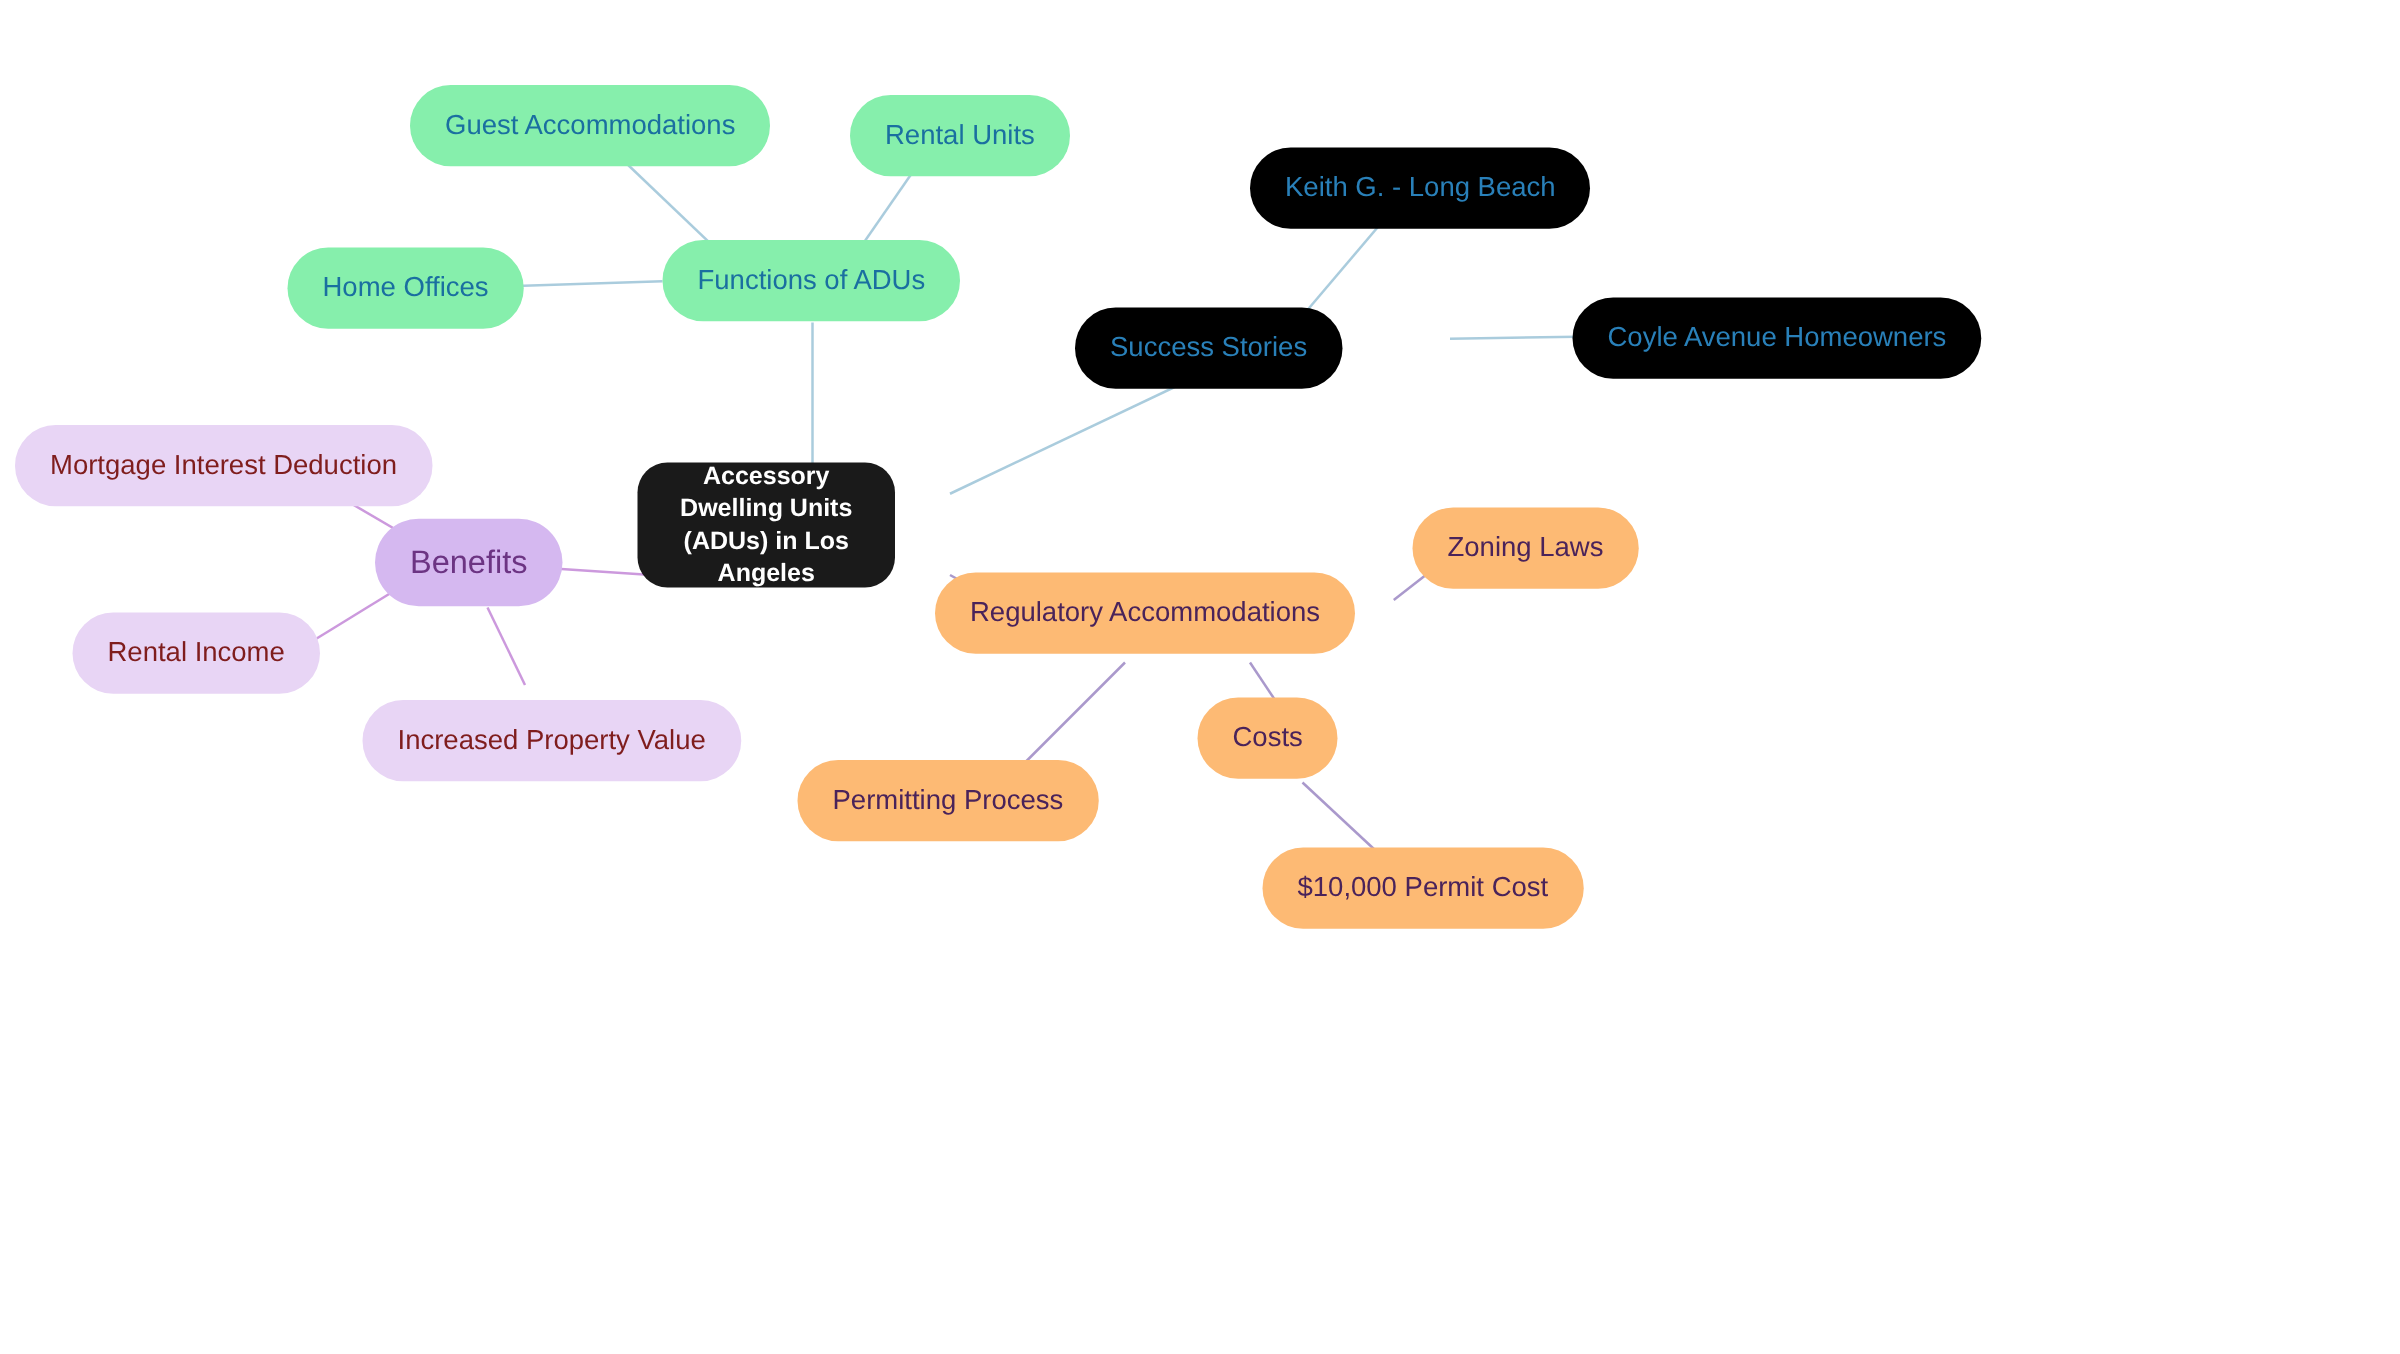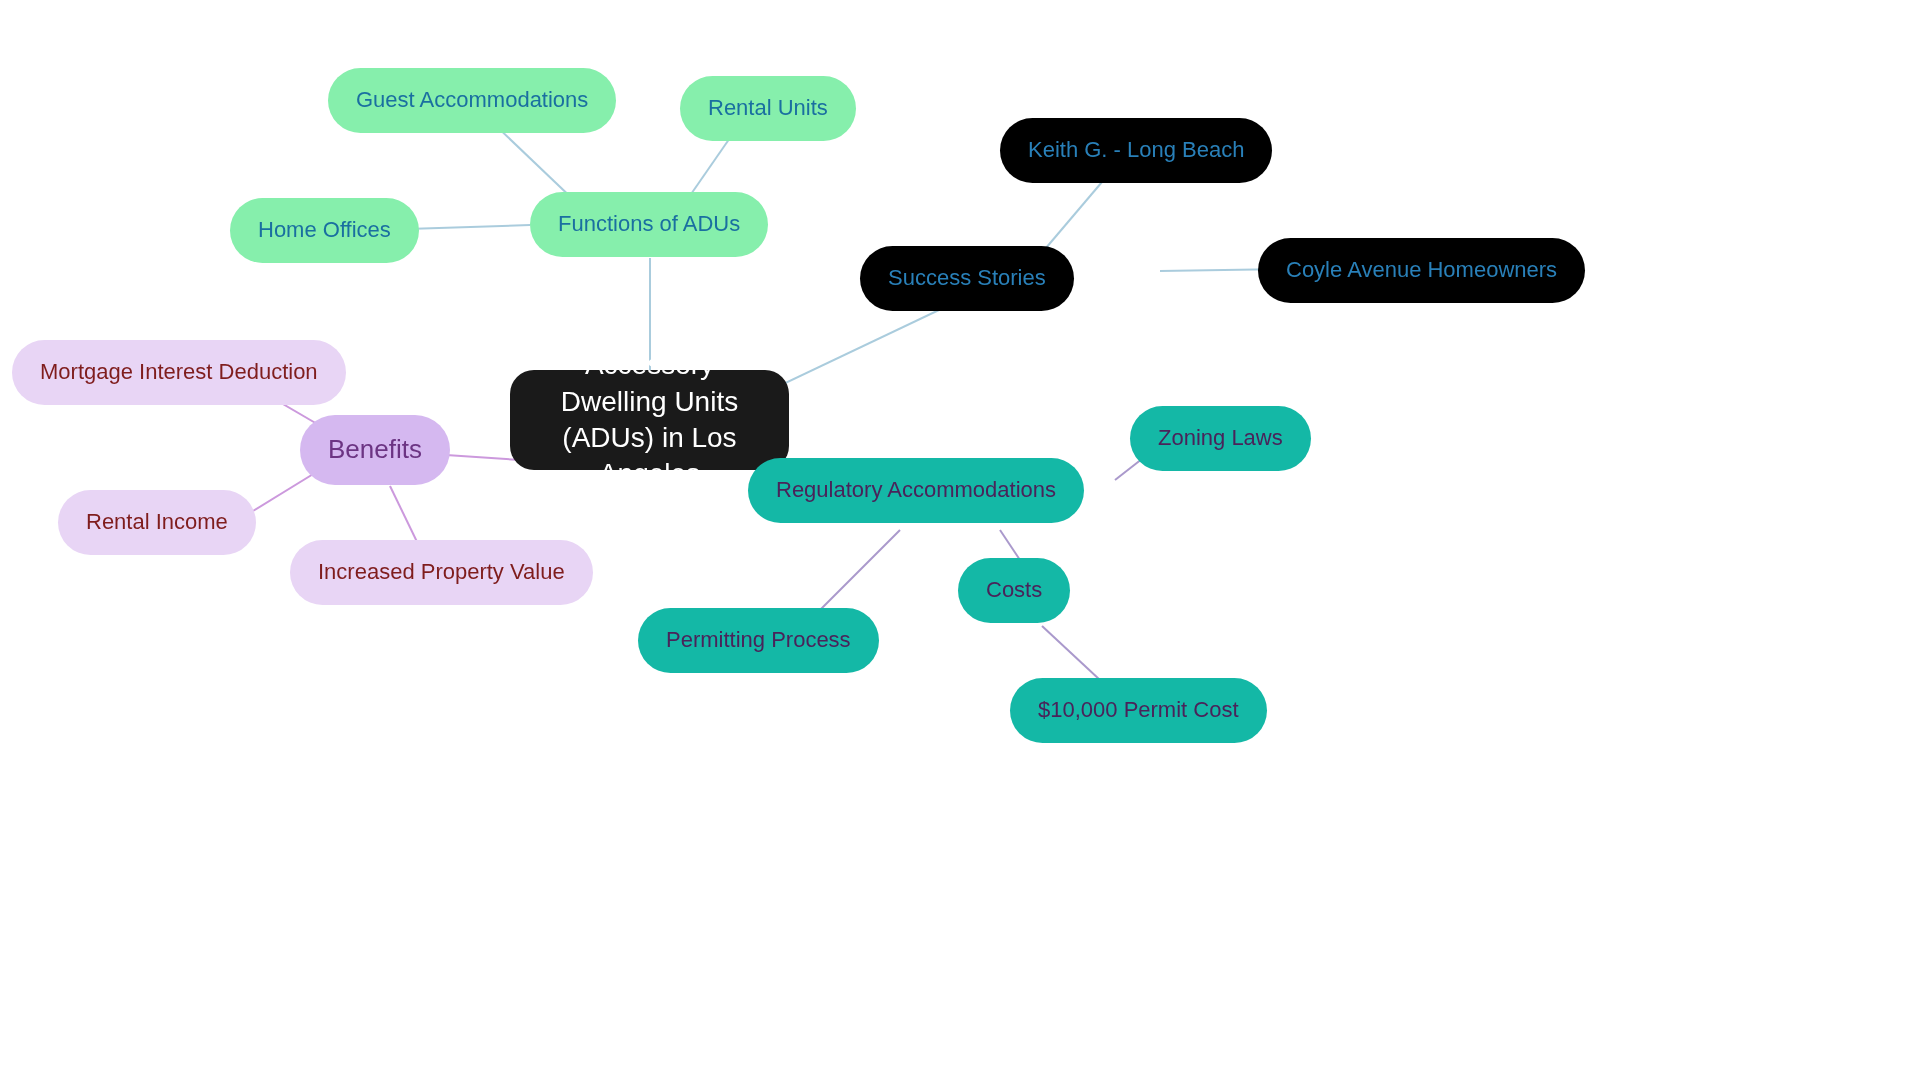--- a/index.html
+++ b/index.html
@@ -27,24 +27,24 @@
       justify-content: center;
       text-align: center;
       font-size: 22px;
       padding: 18px 28px;
       z-index: 1;
       line-height: 1.3;
     }
     .node-center {
       background: #1a1a1a;
       color: #ffffff;
-      font-size: 28px;
-      font-weight: 400;
+      font-size: 20px;
+      font-weight: 700;
       border-radius: 24px;
-      width: 279px;
+      width: 206px;
       height: 100px;
     }
     .node-blue {
       background: #86efac;
       color: #1a6fa0;
       border: none;
     }
     .node-blue-light {
       background: #000000;
       color: #2980b9;
@@ -54,21 +54,21 @@
       background: #e8d5f5;
       color: #7f1d1d;
       border: none;
     }
     .node-purple-mid {
       background: #d5b8f0;
       color: #6c3483;
       border: none;
     }
     .node-purple-indigo {
-      background: #14b8a6;
+      background: #fdba74;
       color: #4a235a;
       border: none;
     }
   </style>
 </head>
 <body>
 
 <svg id="connections">
 
   <line x1="650" y1="420" x2="650" y2="258" stroke="#aaccdd" stroke-width="2"></line>
@@ -120,21 +120,21 @@
 <div class="node node-blue-light" style="left: 1000px; top: 118px;">Keith G. - Long Beach</div>
 
 <div class="node node-blue-light" style="left: 1258px; top: 238px;">Coyle Avenue Homeowners</div>
 
 <div class="node node-purple-mid" style="left: 300px; top: 415px; font-size: 26px;">Benefits</div>
 
 <div class="node node-purple" style="left: 12px; top: 340px;">Mortgage Interest Deduction</div>
 
 <div class="node node-purple" style="left: 58px; top: 490px;">Rental Income</div>
 
-<div class="node node-purple" style="left: 290px; top: 540px;">Increased Property Value</div>
+<div class="node node-purple" style="left: 290px; top: 560px;">Increased Property Value</div>
 
 <div class="node node-purple-indigo" style="left: 748px; top: 458px;">Regulatory Accommodations</div>
 
 <div class="node node-purple-indigo" style="left: 1130px; top: 406px;">Zoning Laws</div>
 
 <div class="node node-purple-indigo" style="left: 638px; top: 608px;">Permitting Process</div>
 
 <div class="node node-purple-indigo" style="left: 958px; top: 558px;">Costs</div>
 
 <div class="node node-purple-indigo" style="left: 1010px; top: 678px;">$10,000 Permit Cost</div>

